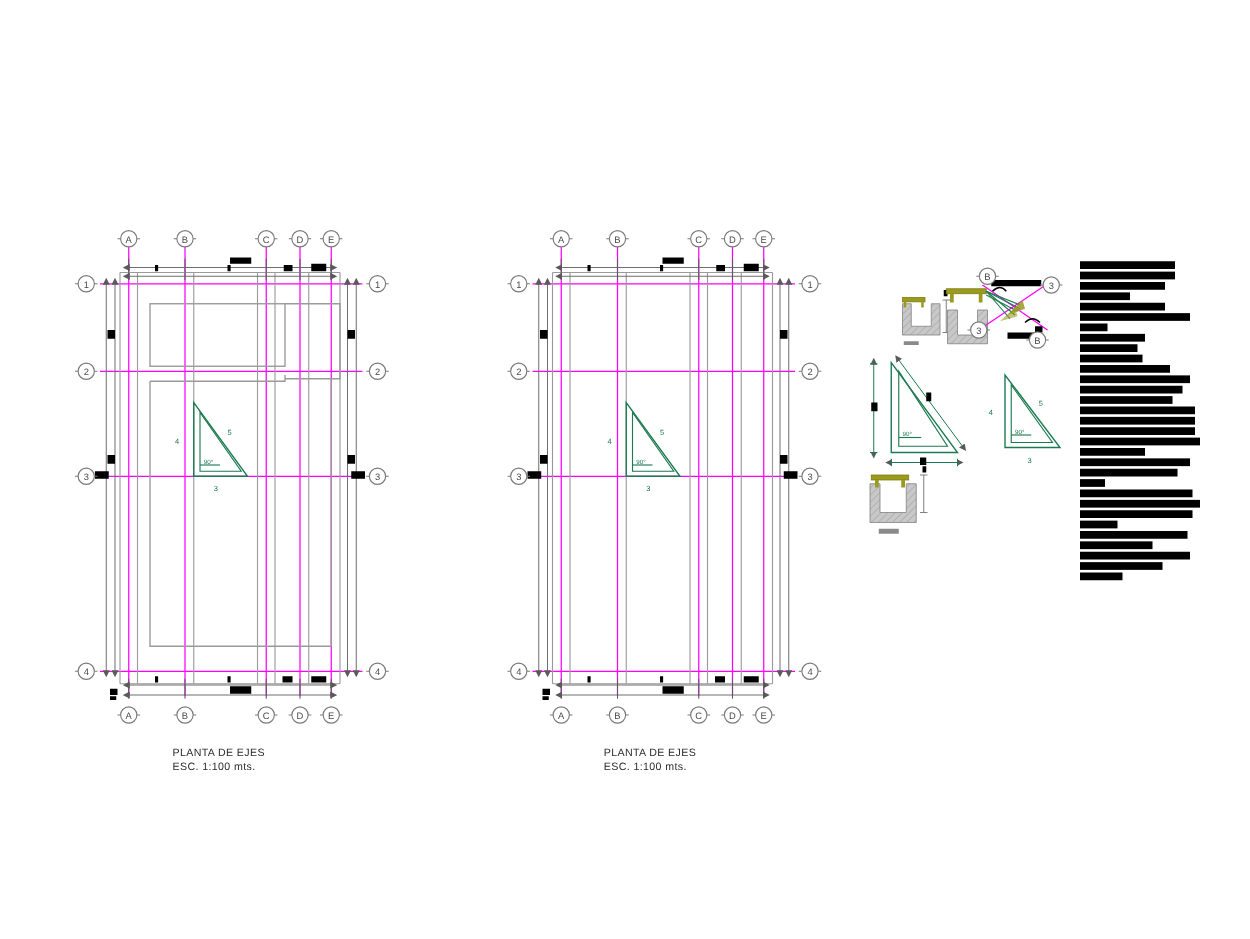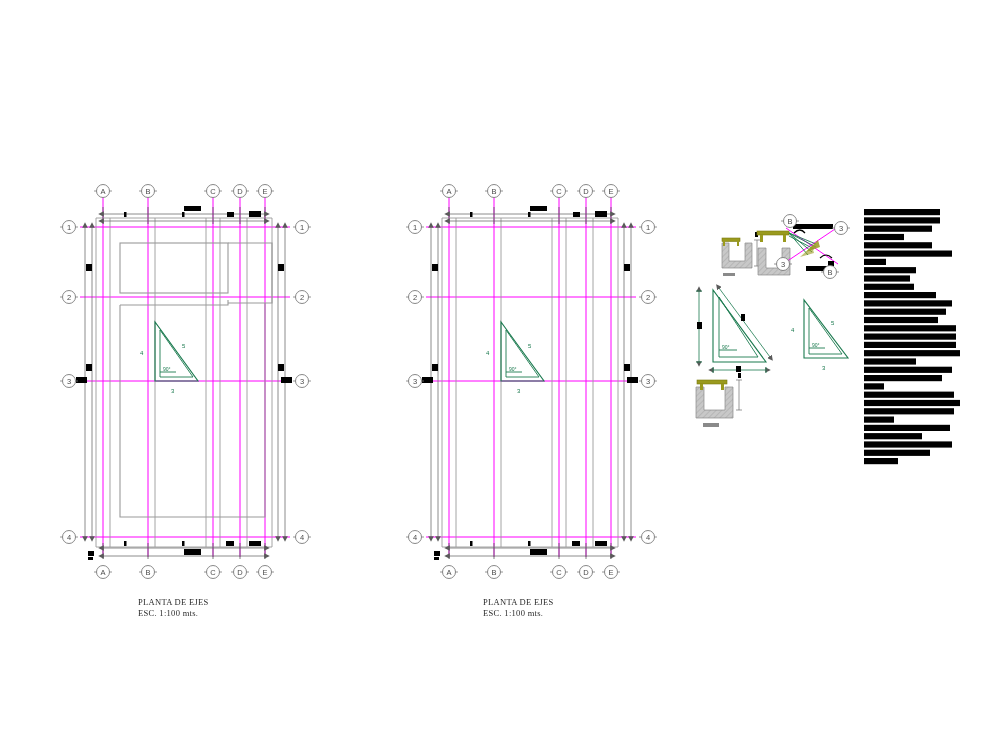--- a/index.html
+++ b/index.html
@@ -4,21 +4,21 @@
 <title>PLANTA DE EJES - CAD Drawing</title>
 <style>
   html,body{margin:0;padding:0;background:#ffffff;}
   body{
     width:1000px;height:751px;overflow:hidden;position:relative;
     font-family:"Liberation Sans", sans-serif;
   }
   #canvas{position:absolute;left:0;top:0;width:1000px;height:751px;}
   .cadtitle{
     position:absolute;
-    font-family:Liberation Serif, serif;
+    font-family:Liberation Sans, sans-serif;
     font-size:8.5px;
     color:#2b2b2b;
     letter-spacing:0.3px;
     line-height:11px;
     white-space:pre;
   }
   #title-1{left:138px;top:597px;}
   #title-2{left:483px;top:597px;}
 </style>
 </head>

